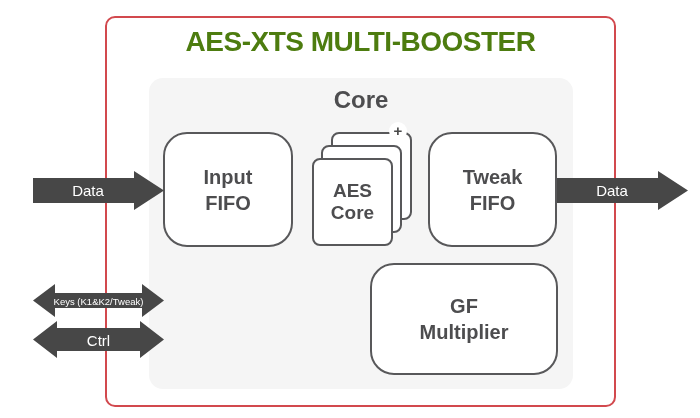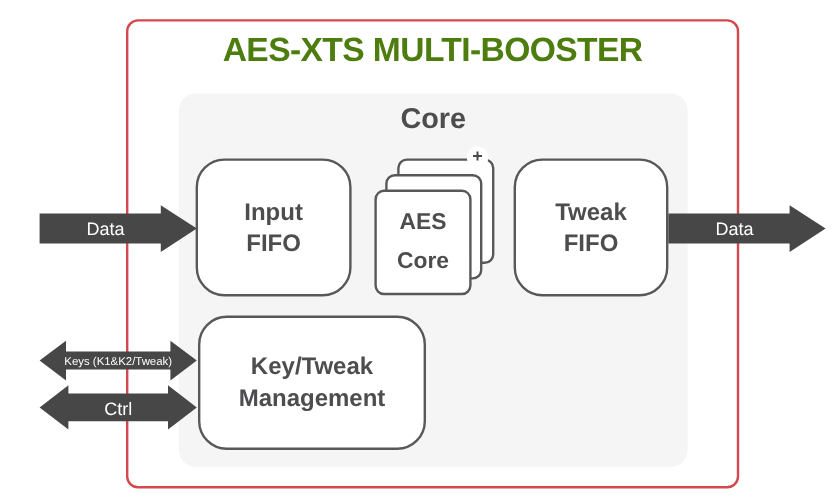--- a/index.html
+++ b/index.html
@@ -89,21 +89,21 @@
   .stack-mid  { left: 9px;  top: 14px; }
   .stack-front {
     left: 0; top: 27px;
     display: flex;
     align-items: center;
     justify-content: center;
     text-align: center;
     font-size: 19px;
     font-weight: bold;
     color: #4d4d4f;
-    line-height: 32px;
+    line-height: 22px;
     white-space: pre-line;
   }
   .plus-badge {
     position: absolute;
     left: 77px; top: -9px;
     width: 18px; height: 18px;
     background: #ffffff;
     border-radius: 50%;
     display: flex;
     align-items: center;
@@ -145,23 +145,23 @@
     <div class="stack-box stack-back"></div>
     <div class="stack-box stack-mid"></div>
     <div class="stack-box stack-front">AES
 Core</div>
     <div class="plus-badge">+</div>
   </div>
 
   <div class="block output-fifo">Tweak
 FIFO</div>
 
-  <div class="block key-tweak">Key/Tweak
-Management</div>
 
+  <div class="block gf-mult">GF
+Multiplier</div>
 
   <svg class="arrow-svg arrow-data-in" width="131" height="39">
     <polygon points="0,7 101,7 101,0 131,19.5 101,39 101,32 0,32"></polygon>
     <text x="55" y="25" font-size="15">Data</text>
   </svg>
 
   <svg class="arrow-svg arrow-data-out" width="131" height="39">
     <polygon points="0,7 101,7 101,0 131,19.5 101,39 101,32 0,32"></polygon>
     <text x="55" y="25" font-size="15">Data</text>
   </svg>

